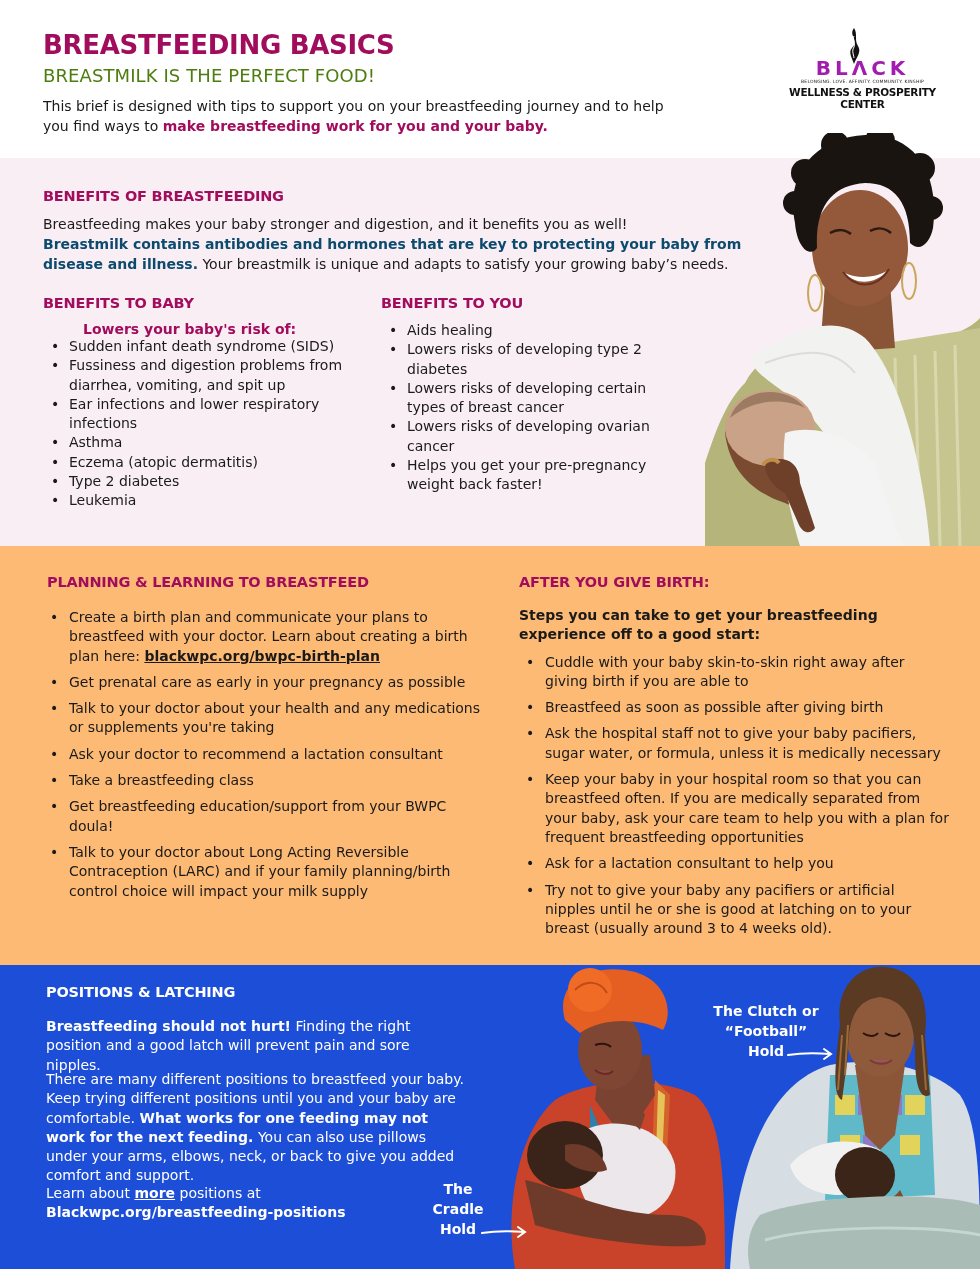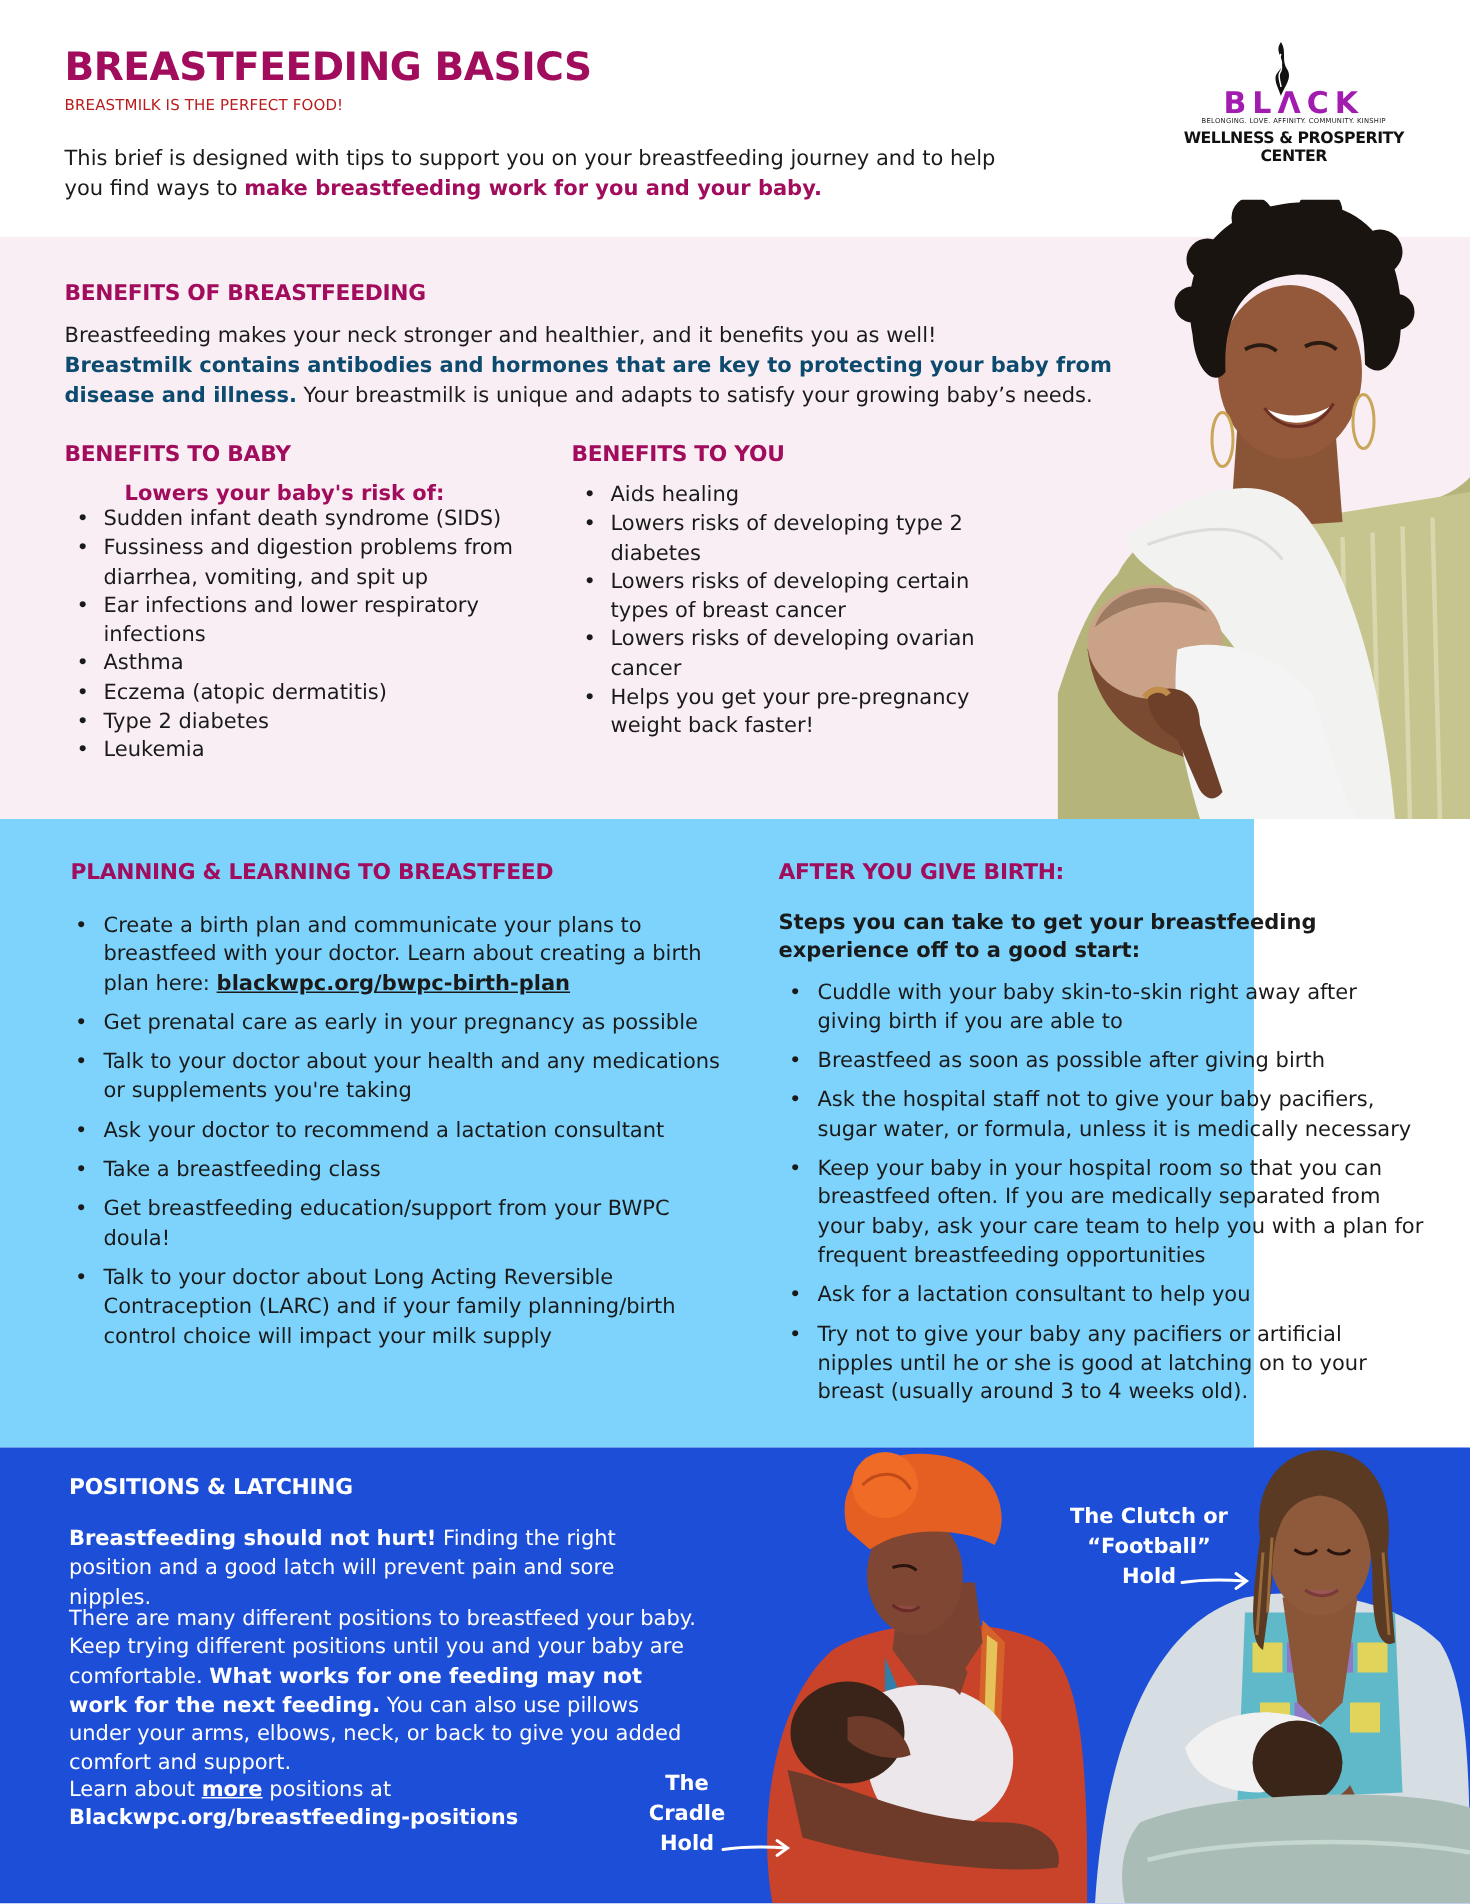--- a/index.html
+++ b/index.html
@@ -3,21 +3,21 @@
 <meta charset="utf-8">
 <style>
   * { box-sizing: border-box; margin: 0; padding: 0; }
   html, body { width: 980px; height: 1269px; background: #ffffff; overflow: hidden; }
   body { font-family: "DejaVu Sans", sans-serif; color: #1a1a1a; position: relative; }
   b, .bold { font-weight: bold; }
 
   
   .header { position: absolute; left: 0; top: 0; width: 980px; height: 158px; }
   .title { position: absolute; left: 43px; top: 30px; font-size: 26px; font-weight: bold; color: #a10c5c; letter-spacing: -0.3px; }
-  .subtitle { position: absolute; left: 43px; top: 65px; font-size: 10px; color: #b91c1c; letter-spacing: 0.1px; }
+  .subtitle { position: absolute; left: 43px; top: 65px; font-size: 18px; color: #4d7c0f; letter-spacing: 0.1px; }
   .intro { position: absolute; left: 43px; top: 96px; width: 640px; font-size: 14px; line-height: 20px; color: #1a1a1a; }
   .intro .em { color: #a10c5c; font-weight: bold; }
 
   
   .logo { position: absolute; left: 770px; top: 28px; width: 185px; height: 75px; text-align: center; }
   .logo-flame { position: absolute; left: 74px; top: 0; width: 20px; height: 36px; }
   .logo-black { position: absolute; left: 0; width: 185px; top: 28px; font-size: 20px; font-weight: bold; letter-spacing: 4px; color: #a21caf; font-family: "DejaVu Sans", sans-serif; }
   .logo-tag { position: absolute; left: 0; width: 185px; top: 51px; font-size: 4.5px; letter-spacing: 0.2px; color: #222; }
   .logo-name { position: absolute; left: 0; width: 185px; top: 58px; font-size: 10.5px; font-weight: bold; color: #111; letter-spacing: -0.3px; }
 
@@ -32,21 +32,21 @@
   .col-you { left: 381px; top: 137px; width: 300px; }
   .col .sub { font-size: 14px; font-weight: bold; color: #a10c5c; margin-top: 10px; margin-left: 40px; }
   ul.tight { list-style: none; margin-top: 0; }
   ul.tight li { position: relative; padding-left: 26px; font-size: 14px; line-height: 19.3px; }
   ul.tight li::before { content: "\2022"; position: absolute; left: 8px; top: 0; font-size: 14px; }
   .col-you ul.tight { margin-top: 10px; }
 
   .photo1 { position: absolute; left: 705px; top: 133px; width: 275px; height: 413px; overflow: hidden; }
 
   
-  .mid { position: absolute; left: 0; top: 546px; width: 836px; height: 419px; background: #7dd3fc; text-decoration: underline; }
+  .mid { position: absolute; left: 0; top: 546px; width: 980px; height: 419px; background: #fdba74; text-decoration: underline; }
   .mid .col-plan { position: absolute; left: 47px; top: 28px; width: 445px; }
   .mid .col-after { position: absolute; left: 519px; top: 28px; width: 430px; }
   ul.loose { list-style: none; margin-top: 18px; }
   ul.loose li { position: relative; padding-left: 22px; font-size: 14px; line-height: 19.3px; margin-bottom: 7px; }
   ul.loose li::before { content: "\2022"; position: absolute; left: 3px; top: 0; }
   .link { font-weight: bold; text-decoration: underline; color: #1a1a1a; }
   .steps-lead { margin-top: 16px; font-size: 14px; line-height: 19.3px; font-weight: bold; color: #1a1a1a; }
   .col-after ul.loose { margin-top: 8px; padding-left: 4px; }
 
   
@@ -78,21 +78,21 @@
       <path d="M10 8 C7 13, 13 15, 9 21 C8 24, 10 28, 10 30" stroke="#fff" stroke-width="1" fill="none"></path>
     </svg>
     <div class="logo-black">BLɅCK</div>
     <div class="logo-tag">BELONGING. LOVE. AFFINITY. COMMUNITY. KINSHIP</div>
     <div class="logo-name">WELLNESS &amp; PROSPERITY CENTER</div>
   </div>
 </div>
 
 <section class="benefits">
   <h2 class="sec-h main">BENEFITS OF BREASTFEEDING</h2>
-  <p class="lead"><span>Breastfeeding makes your neck stronger and healthier, and it benefits you as well!</span><br><span class="em">Breastmilk contains antibodies and hormones that are key to protecting your baby from disease and illness.</span><span> Your breastmilk is unique and adapts to satisfy your growing baby’s needs.</span></p>
+  <p class="lead"><span>Breastfeeding makes your baby stronger and digestion, and it benefits you as well!</span><br><span class="em">Breastmilk contains antibodies and hormones that are key to protecting your baby from disease and illness.</span><span> Your breastmilk is unique and adapts to satisfy your growing baby’s needs.</span></p>
 
   <div class="col col-baby">
     <h3 class="sec-h">BENEFITS TO BABY</h3>
     <div class="sub">Lowers your baby's risk of:</div>
     <ul class="tight">
       <li>Sudden infant death syndrome (SIDS)</li>
       <li>Fussiness and digestion problems from diarrhea, vomiting, and spit up</li>
       <li>Ear infections and lower respiratory infections</li>
       <li>Asthma</li>
       <li>Eczema (atopic dermatitis)</li>

